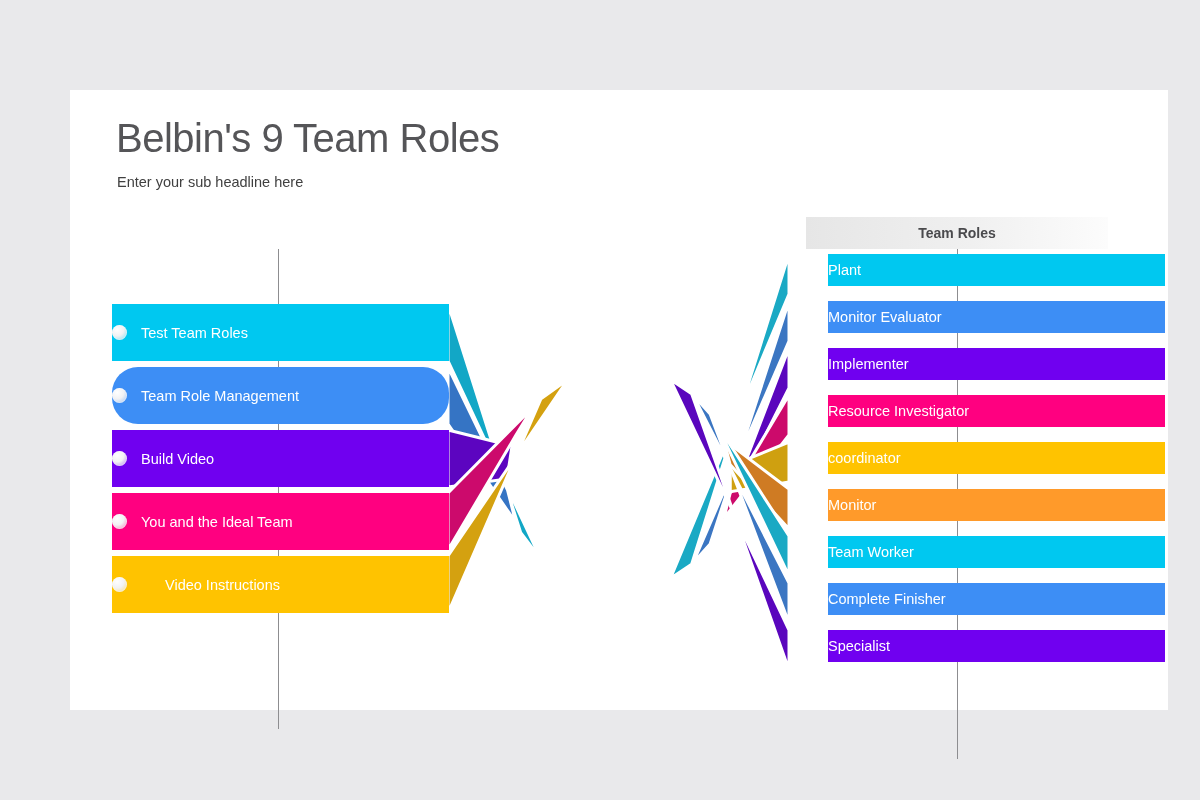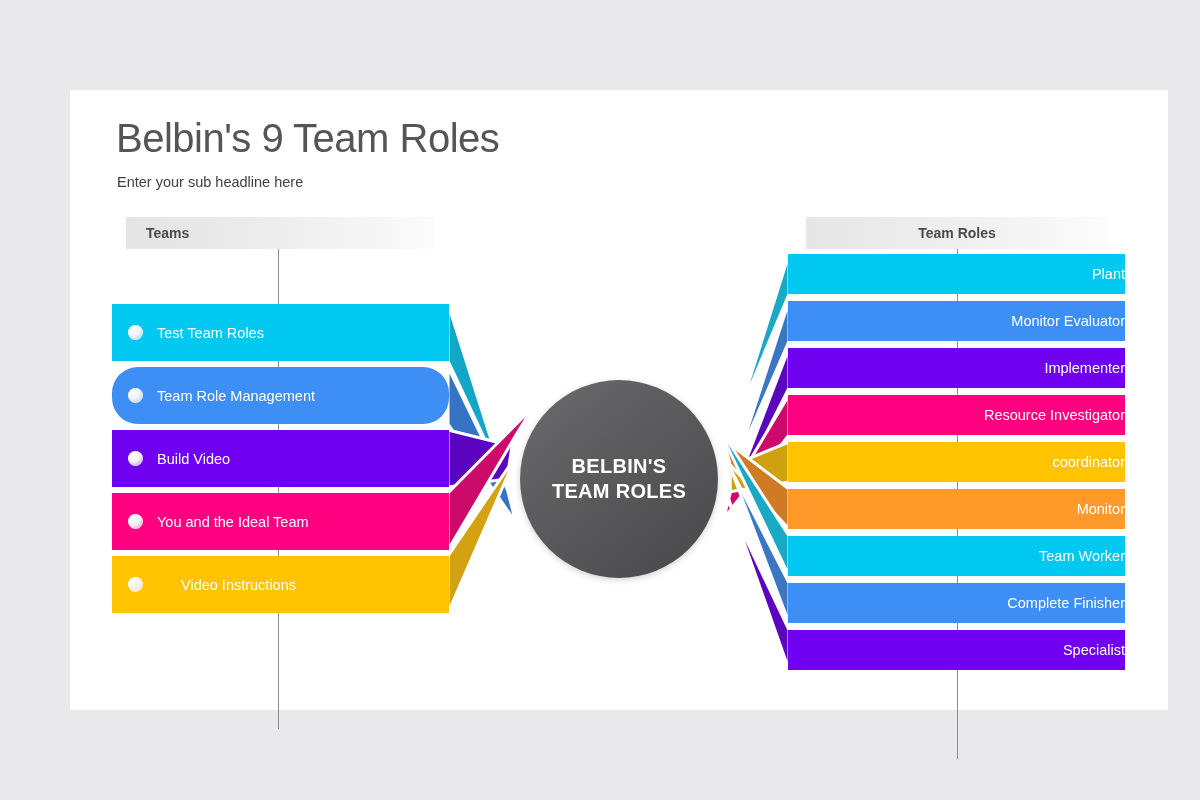--- a/index.html
+++ b/index.html
@@ -55,36 +55,36 @@
   
   #flow-canvas {
     position:absolute; left:0; top:0;
     width:1098px; height:620px;
   }
 
   
   .left-bar {
     position:absolute; left:42px; width:337px; height:57px;
     display:flex; align-items:center;
-    padding-left:16px;
+    padding-left:0;
   }
   .bullet {
     width:15px; height:15px; border-radius:50%;
     flex:0 0 auto; margin-right:14px;
     box-shadow:inset 0 0 0 1px rgba(255,255,255,.35);
   }
   .left-label {
     font-size:14.5px; color:#ffffff; font-weight:400;
     white-space:nowrap;
   }
 
   
   .right-bar {
-    position:absolute; left:718px; width:337px; height:40px;
-    display:flex; align-items:center; justify-content:flex-end;
+    position:absolute; left:758px; width:337px; height:32px;
+    display:flex; align-items:center; justify-content:flex-start;
   }
   .right-label {
     font-size:14.5px; color:#ffffff; font-weight:400;
     white-space:nowrap;
   }
 
   
   #center-hub {
     position:absolute;
     left:438px; top:278px;
@@ -107,23 +107,20 @@
   }
 </style>
 </head>
 <body>
 
 <div id="slide-card">
 
   <div id="page-title">Belbin's 9 Team Roles</div>
   <div id="page-subtitle">Enter your sub headline here</div>
 
-  <div id="teams-header" class="col-header">
-    <span>Teams</span>
-  </div>
   <div id="roles-header" class="col-header">
     <span>Team Roles</span>
   </div>
 
   <div id="left-guide" class="guide-line"></div>
   <div id="right-guide" class="guide-line"></div>
 
   <svg id="flow-canvas" viewBox="0 0 1098 620" preserveAspectRatio="none">
     <g id="left-connectors">
         <polygon points="378,214 450.7107530682782,442.6956603236707 470.9688485531175,469.3438821807465 378,271" fill="#12a7c6" stroke="#ffffff" stroke-width="3"></polygon>
@@ -190,19 +187,14 @@
         <span class="right-label">Team Worker</span>
       </div>
       <div class="right-bar" style="top: 493px; background: rgb(61, 142, 245);">
         <span class="right-label">Complete Finisher</span>
       </div>
       <div class="right-bar" style="top: 540px; background: rgb(112, 0, 240);">
         <span class="right-label">Specialist</span>
       </div>
     </div>
 
-  <div id="center-hub">
-    <div id="center-disc">
-      <div id="center-text">BELBIN'S TEAM ROLES</div>
-    </div>
-  </div>
 
 </div>
 
 </body></html>

